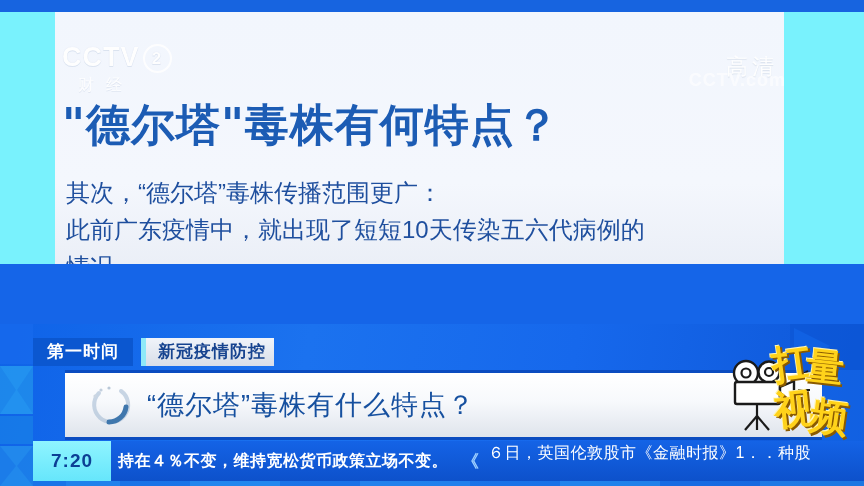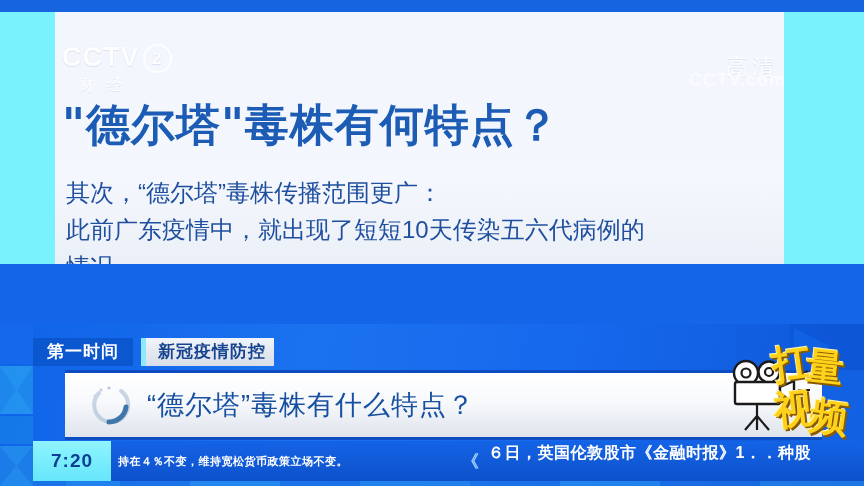--- a/index.html
+++ b/index.html
@@ -69,25 +69,25 @@
     letter-spacing:1px;line-height:42px;white-space:nowrap;}
 
   .ticker{position:absolute;left:0;top:117px;width:864px;height:45px;padding-left:29px;}
   .tick-bg{position:absolute;left:33px;top:0;width:831px;height:40px;
     background:linear-gradient(180deg,#1463e6,#0d51cb);}
   .time-box{position:absolute;left:33px;top:0;width:78px;height:40px;
     background:linear-gradient(180deg,#8ff4ff,#66e6fb);color:#0c3f95;font-size:19px;
     font-weight:bold;display:flex;align-items:center;justify-content:center;
     letter-spacing:1px;font-family:"Liberation Sans",sans-serif;}
   .tick-left{position:absolute;left:118px;top:0;height:40px;display:flex;align-items:center;
-    color:#ffffff;font-size:11px;font-weight:bold;letter-spacing:.5px;white-space:nowrap;}
+    color:#ffffff;font-size:16px;font-weight:bold;letter-spacing:.5px;white-space:nowrap;}
   .tick-sep{position:absolute;left:462px;top:0;height:40px;display:flex;align-items:center;
     color:#9fd0ff;font-size:17px;font-weight:bold;}
   .tick-right{position:absolute;left:488px;top:0;height:24px;display:flex;align-items:center;
-    color:#ffffff;font-size:16px;font-weight:bold;letter-spacing:.5px;white-space:nowrap;}
+    color:#ffffff;font-size:16px;font-weight:normal;letter-spacing:.5px;white-space:nowrap;}
 
   
   .vlogo{position:absolute;right:6px;top:338px;width:128px;height:120px;}
   .vlogo-char{position:absolute;font-weight:bold;color:#ffd21a;
     font-family:"DejaVu Sans","Liberation Sans",sans-serif;
     text-shadow:2px 2px 0 #8a5a00,-1px -1px 0 #fff4b0;}
   .vc1{left:42px;top:-2px;font-size:40px;transform:rotate(-8deg);}
   .vc2{left:76px;top:4px;font-size:38px;transform:rotate(6deg);}
   .vc3{left:44px;top:44px;font-size:40px;transform:rotate(-6deg);}
   .vc4{left:80px;top:54px;font-size:38px;transform:rotate(8deg);}

